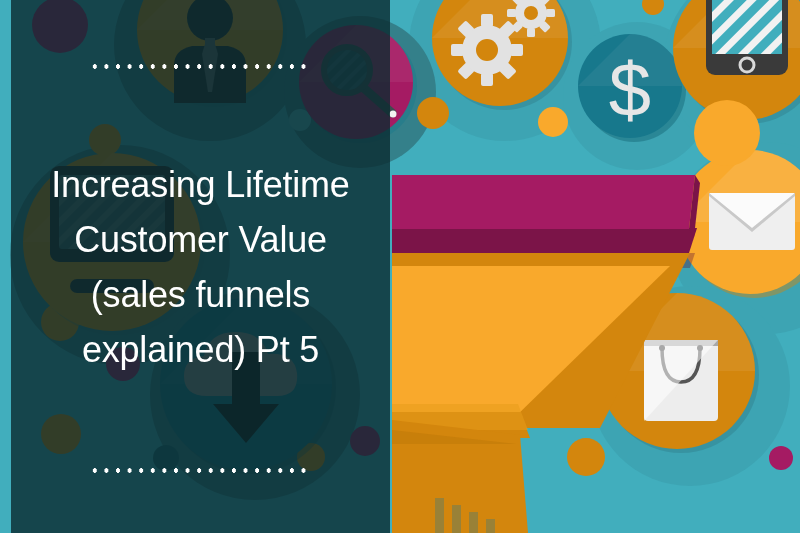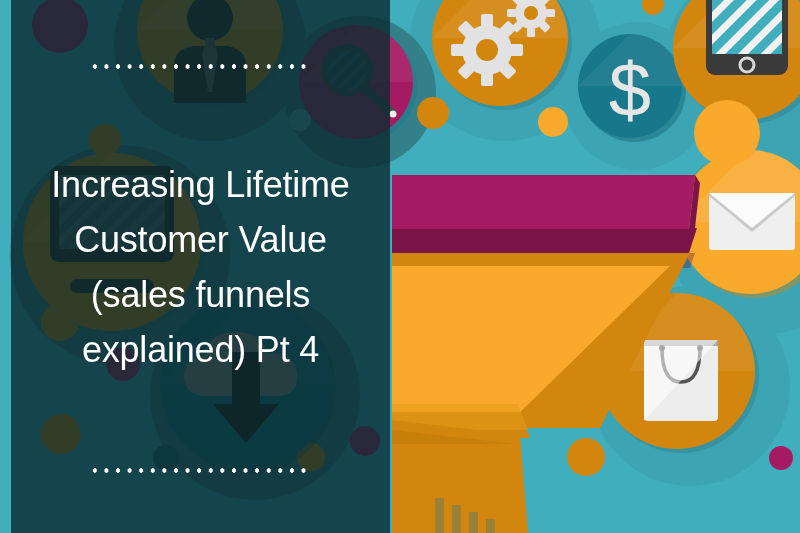--- a/index.html
+++ b/index.html
@@ -293,17 +293,17 @@
     </g>
   </svg>
 
   <div id="overlay-panel"></div>
 
   <div id="text-block">
     <div id="dot-rule-top" class="dot-rule"></div>
     <h1 id="headline">Increasing Lifetime
 Customer Value
 (sales funnels
-explained) Pt 4</h1>
+explained) Pt 5</h1>
     <div id="dot-rule-bottom" class="dot-rule"></div>
   </div>
 
 </div>
 
 </body></html>

